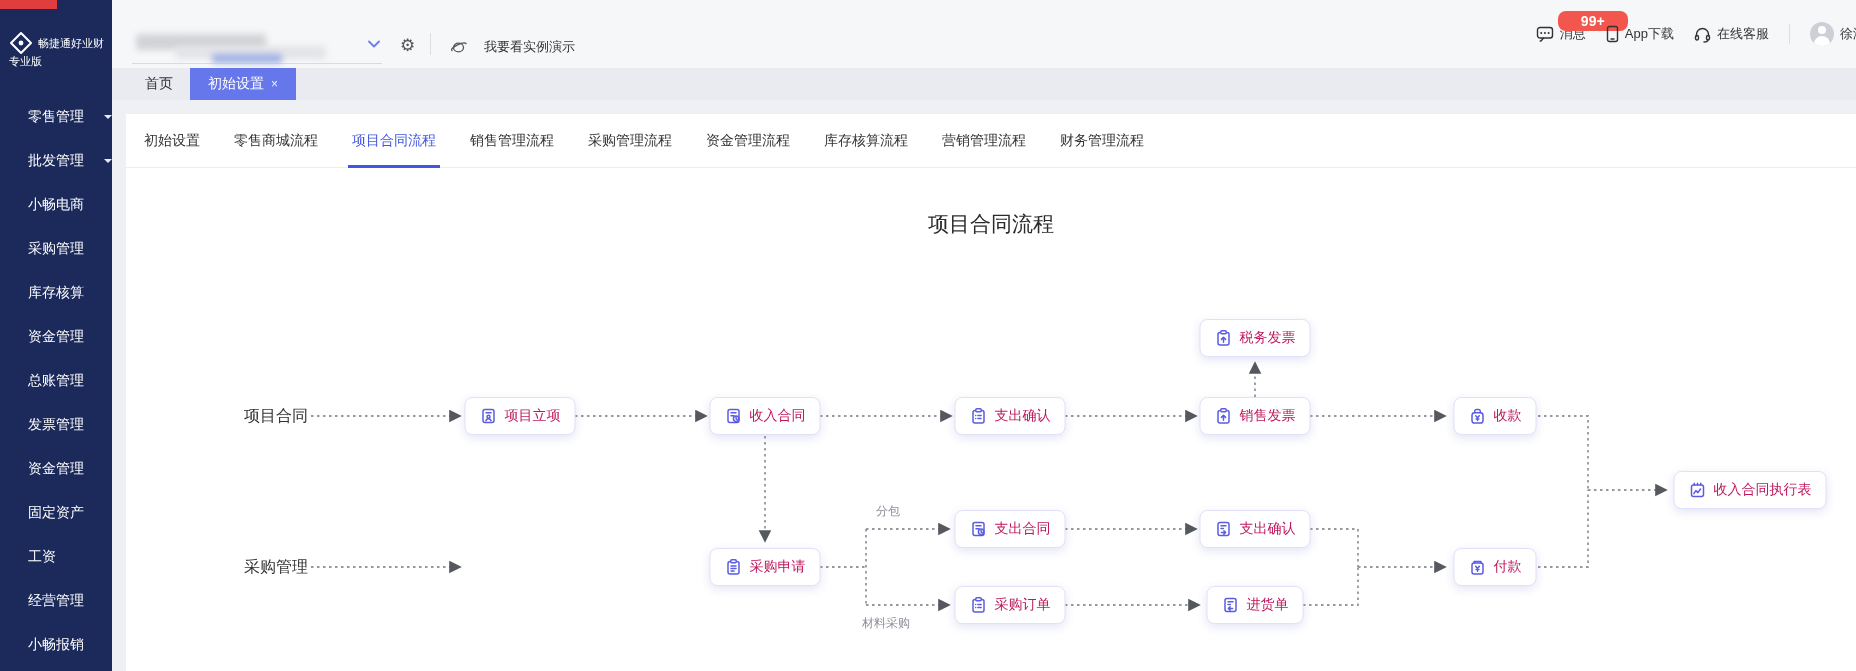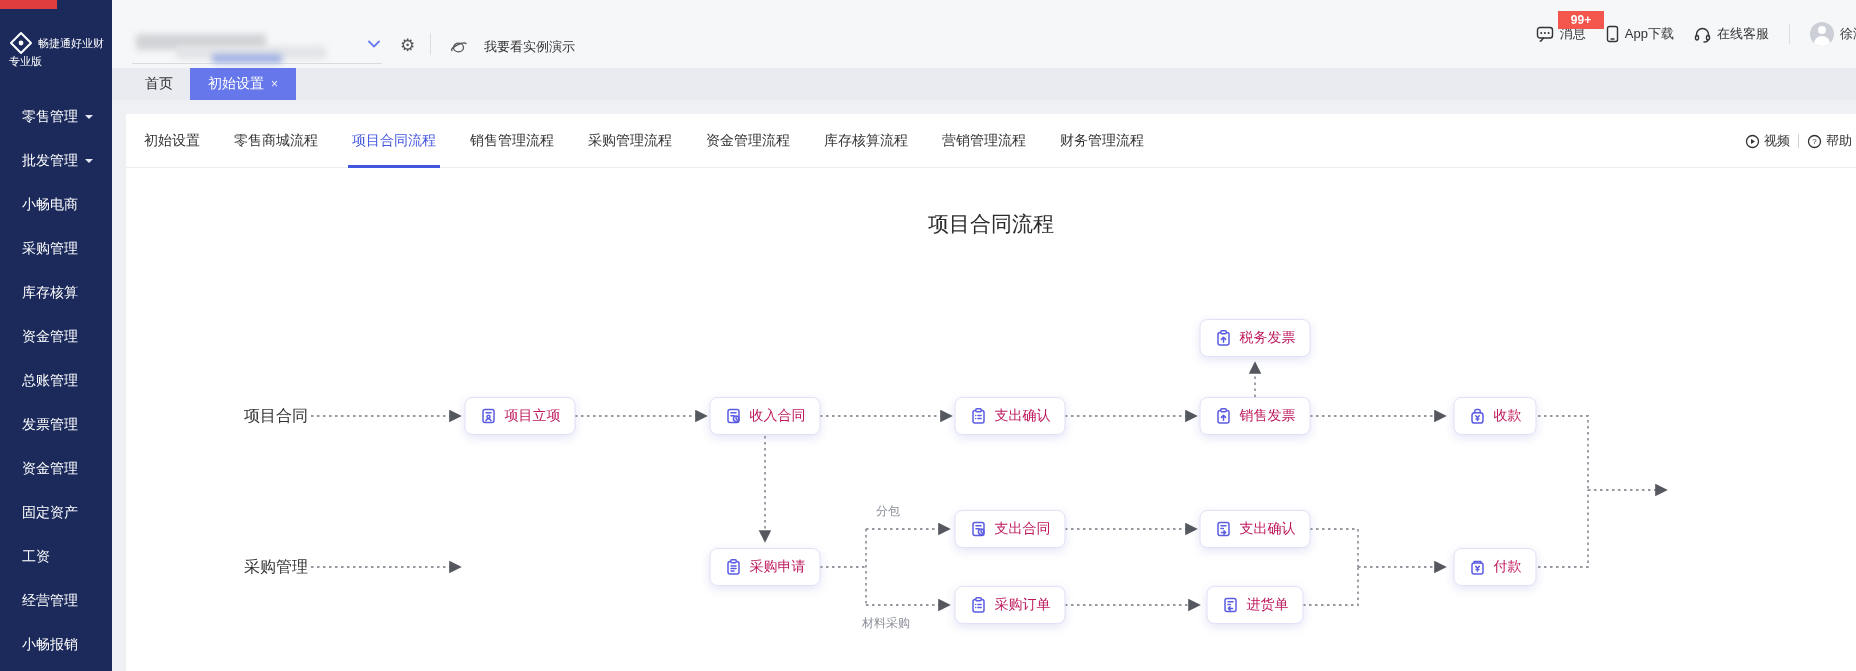--- a/index.html
+++ b/index.html
@@ -8,36 +8,36 @@
   .screen { position:relative; width:1856px; height:671px; overflow:hidden; }
 
   
   .sidebar { position:absolute; left:0; top:0; width:112px; height:671px; background:#1b2a5b; z-index:5; }
   .red-strip { position:absolute; left:0; top:0; width:57px; height:9px; background:#e03e3e; }
   .logo-row { position:absolute; left:8px; top:30px; display:flex; align-items:center; }
   .logo-glyph { width:26px; height:26px; flex:0 0 26px; }
   .brand-name { color:#fff; font-size:11px; font-weight:normal; margin-left:4px; letter-spacing:0; white-space:nowrap; }
   .edition { position:absolute; left:9px; top:54px; color:#fff; font-size:11px; }
   .sb-menu { position:absolute; left:0; top:95px; width:112px; }
-  .sb-item { height:44px; display:flex; align-items:center; padding-left:22px; color:#fff; font-size:14px; font-weight:500; cursor:pointer; white-space:nowrap; }
+  .sb-item { height:44px; display:flex; align-items:center; padding-left:28px; color:#fff; font-size:14px; font-weight:500; cursor:pointer; white-space:nowrap;justify-content:space-between; }
   .caret { width:0; height:0; border:4px solid transparent; border-top-color:#e8eaf5; margin-left:7px; margin-top:4px; }
 
   
   .topbar { position:absolute; left:112px; top:0; width:1744px; height:68px; background:#f6f7f9; }
   .company-select { position:absolute; left:20px; top:30px; width:250px; height:34px; border-bottom:1px solid #d9dbe0; }
   .blur1 { position:absolute; left:4px; top:4px; width:130px; height:16px; background:#d2d3d6; border-radius:3px; filter:blur(3px); }
   .blur2 { position:absolute; left:44px; top:16px; width:150px; height:13px; background:#e3e4e7; border-radius:3px; filter:blur(3px); }
   .blur3 { position:absolute; left:80px; top:24px; width:70px; height:9px; background:#9fb0e4; border-radius:3px; filter:blur(3px); }
   .chevron-down { position:absolute; right:2px; top:10px; width:12px; height:8px; }
   .gear { position:absolute; left:288px; top:37px; font-size:17px; color:#555; line-height:1; cursor:pointer; }
   .tb-divider { position:absolute; left:318px; top:33px; width:1px; height:22px; background:#dcdee3; }
   .demo-link { position:absolute; left:338px; top:38px; display:flex; align-items:center; gap:17px; font-size:13px; color:#333; cursor:pointer; }
   .tb-right { position:absolute; right:0; top:0; height:68px; display:flex; align-items:center; gap:20px; padding-right:0; }
   .tb-item { display:flex; align-items:center; gap:6px; font-size:13px; color:#333; cursor:pointer; position:relative; }
-  .badge { position:absolute; top:-14px; left:22px; background:#f2564d; color:#fff; font-size:12px; line-height:1; padding:3px 13px; border-radius:0; font-weight:bold; }
+  .badge { position:absolute; top:-14px; left:22px; background:#f2564d; color:#fff; font-size:14px; line-height:1; padding:3px 23px; border-radius:8px; font-weight:bold; }
   .tb-sep { width:1px; height:20px; background:#dcdee3; }
   .avatar { width:24px; height:24px; border-radius:50%; background:#ccd0d6; position:relative; overflow:hidden; flex:0 0 24px; }
   .avatar:before { content:""; position:absolute; left:8px; top:4px; width:8px; height:8px; border-radius:50%; background:#fff; }
   .avatar:after { content:""; position:absolute; left:4px; top:14px; width:16px; height:12px; border-radius:8px 8px 0 0; background:#fff; }
   .user-name { max-width:16px; overflow:hidden; white-space:nowrap; }
 
   
   .tabstrip { position:absolute; left:112px; top:68px; width:1744px; height:32px; background:#e9ebf1; display:flex; align-items:stretch; padding-left:16px; }
   .wtab-home { width:62px; display:flex; align-items:center; justify-content:center; font-size:14px; color:#333; cursor:pointer; }
   .wtab-active { width:106px; background:#6577ea; color:#fff; display:flex; align-items:center; justify-content:center; gap:7px; font-size:14px; cursor:pointer; }
@@ -191,37 +191,20 @@
       <div class="page-tabs">
         <div class="ptab">初始设置</div>
           <div class="ptab">零售商城流程</div>
           <div class="ptab active">项目合同流程</div>
           <div class="ptab">销售管理流程</div>
           <div class="ptab">采购管理流程</div>
           <div class="ptab">资金管理流程</div>
           <div class="ptab">库存核算流程</div>
           <div class="ptab">营销管理流程</div>
           <div class="ptab">财务管理流程</div>
-          <div class="tabs-right">
-          <div class="tr-item">
-            <svg width="15" height="15" viewBox="0 0 15 15" fill="none" stroke="#333" stroke-width="1.3">
-                <circle cx="7.5" cy="7.5" r="6"></circle>
-                <path d="M6 5 L10 7.5 L6 10 Z" fill="#333" stroke="none"></path>
-              </svg>
-            <span>视频</span>
-          </div>
-          <div class="tr-sep"></div>
-          <div class="tr-item">
-            <svg width="15" height="15" viewBox="0 0 15 15" fill="none" stroke="#333" stroke-width="1.3">
-                <circle cx="7.5" cy="7.5" r="6"></circle>
-                <text x="7.5" y="10.4" text-anchor="middle" font-size="8" fill="#333" stroke="none" font-family="Liberation Sans,sans-serif">?</text>
-              </svg>
-            <span>帮助</span>
-          </div>
-        </div>
       </div>
 
       <div class="flow-title">项目合同流程</div>
 
       <svg class="edges" width="1730" height="557" viewBox="0 0 1730 557" fill="none">
         <defs>
           <marker id="arr" markerWidth="8" markerHeight="8" refX="6" refY="3.5" orient="auto">
             <path d="M0 0 L7 3.5 L0 7 Z" fill="#55585f"></path>
           </marker>
         </defs>
@@ -340,16 +323,24 @@
         <span class="nlabel">进货单</span>
       </div>
       <div class="node" style="left:1369px;top:453px">
         <span class="nicon"><svg width="18" height="18" viewBox="0 0 18 18" fill="none" stroke="#5b5ce2" stroke-width="1.5" stroke-linecap="round" stroke-linejoin="round">
               <rect x="3.5" y="5" width="11" height="11" rx="2"></rect>
               <path d="M5.6 5V3.4h6.8V5"></path>
               <path d="M7.2 8.4l1.8 1.8 1.8-1.8M9 10.2v3M7.6 11.6h2.8"></path>
             </svg></span>
         <span class="nlabel">付款</span>
       </div>
+      <div class="node" style="left:1624px;top:376px">
+        <span class="nicon"><svg width="18" height="18" viewBox="0 0 18 18" fill="none" stroke="#5b5ce2" stroke-width="1.5" stroke-linecap="round" stroke-linejoin="round">
+              <rect x="3" y="4" width="12" height="11.5" rx="2"></rect>
+              <path d="M5.8 4V2.2M9 4V2.2M12.2 4V2.2"></path>
+              <path d="M5.4 12.6l2-3 2 2 2.6-3.6"></path>
+            </svg></span>
+        <span class="nlabel">收入合同执行表</span>
+      </div>
 
     </div>
   </div>
 </div>
 
 </body></html>

